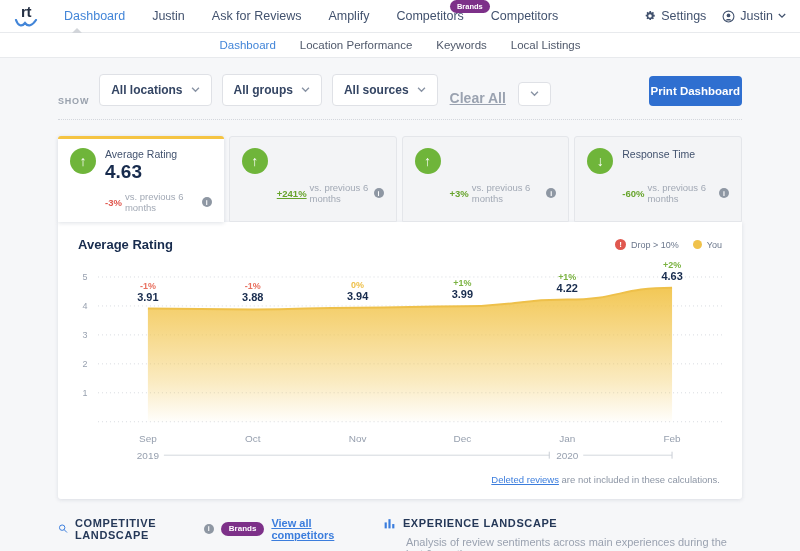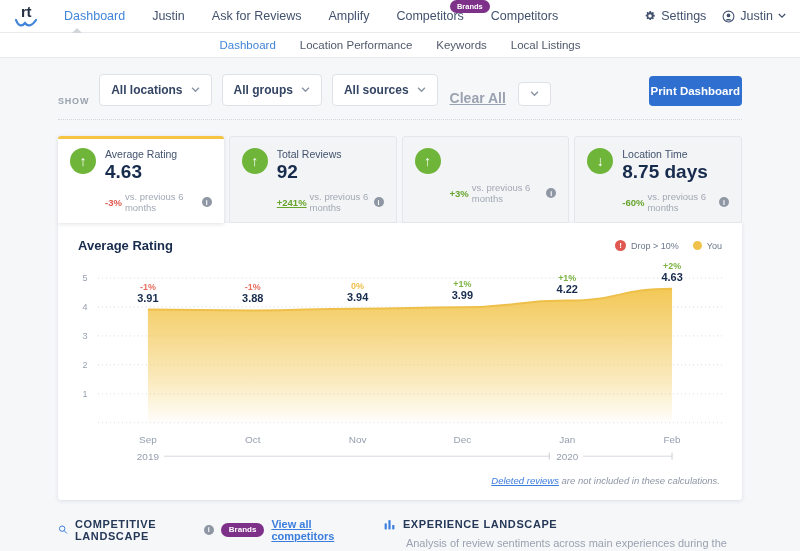--- a/index.html
+++ b/index.html
@@ -60,21 +60,21 @@
   .chart-card { background:#fff; box-shadow:0 1px 4px rgba(23,43,77,.12); border-radius:0 0 3px 3px;
     margin-top:0; padding:15px 20px 8px 20px; }
   .chart-head { display:flex; align-items:center; }
   .chart-title { font-size:13px; font-weight:bold; color:#172b4d; }
   .legend { margin-left:auto; display:flex; align-items:center; gap:14px; }
   .legend-item { display:flex; align-items:center; gap:5px; font-size:9px; color:#6b778c; }
   .legend-alert { width:11px; height:11px; border-radius:50%; color:#fff; font-size:8px; font-weight:bold;
     display:inline-flex; align-items:center; justify-content:center; }
   .legend-dot { width:9px; height:9px; border-radius:50%; }
   .chart-area { margin-top:10px; }
-  .chart-foot { text-align:right; font-size:9.5px; font-style:italic; color:#8d96a5; padding:4px 2px 6px 0; }
+  .chart-foot { text-align:right; font-size:9.5px; color:#8d96a5; padding:4px 2px 6px 0; }
   .chart-foot a { color:#3b7ddd; text-decoration:underline; cursor:pointer; }
 
   
   .sections { display:flex; margin-top:18px; }
   .section { }
   .section.left { width:47.5%; }
   .section.right { width:52.5%; }
   .section-head { display:flex; align-items:center; gap:7px; }
   .section-title { font-size:11px; font-weight:bold; letter-spacing:0.6px; color:#253858; }
   .section-badge { background:#7d3189; color:#fff; font-size:8px; font-weight:bold; padding:2.5px 8px; border-radius:8px; }
@@ -179,24 +179,20 @@
         <span class="chg" style="color: rgb(224, 88, 79);">-3%</span>
         <span>vs. previous 6 months</span>
         <span class="info-icon">i</span>
       </div>
     </div>
     <div class="card">
       <div class="card-top">
         <span class="kpi-icon">
             <span>↑</span>
           </span>
-        <div>
-          <div class="card-title">Total Reviews</div>
-          <div class="card-value">92</div>
-        </div>
       </div>
       <div class="card-change">
         <span class="chg" style="color: rgb(103, 164, 44); text-decoration: underline;">+241%</span>
         <span>vs. previous 6 months</span>
         <span class="info-icon">i</span>
       </div>
     </div>
     <div class="card">
       <div class="card-top">
         <span class="kpi-icon">
@@ -208,22 +204,21 @@
         <span>vs. previous 6 months</span>
         <span class="info-icon">i</span>
       </div>
     </div>
     <div class="card">
       <div class="card-top">
         <span class="kpi-icon">
             <span>↓</span>
           </span>
         <div>
-          <div class="card-title">Location Time</div>
-          <div class="card-value">8.75 days</div>
+          <div class="card-title">Response Time</div>
         </div>
       </div>
       <div class="card-change">
         <span class="chg" style="color: rgb(103, 164, 44);">-60%</span>
         <span>vs. previous 6 months</span>
         <span class="info-icon">i</span>
       </div>
     </div>
   </div>
 

